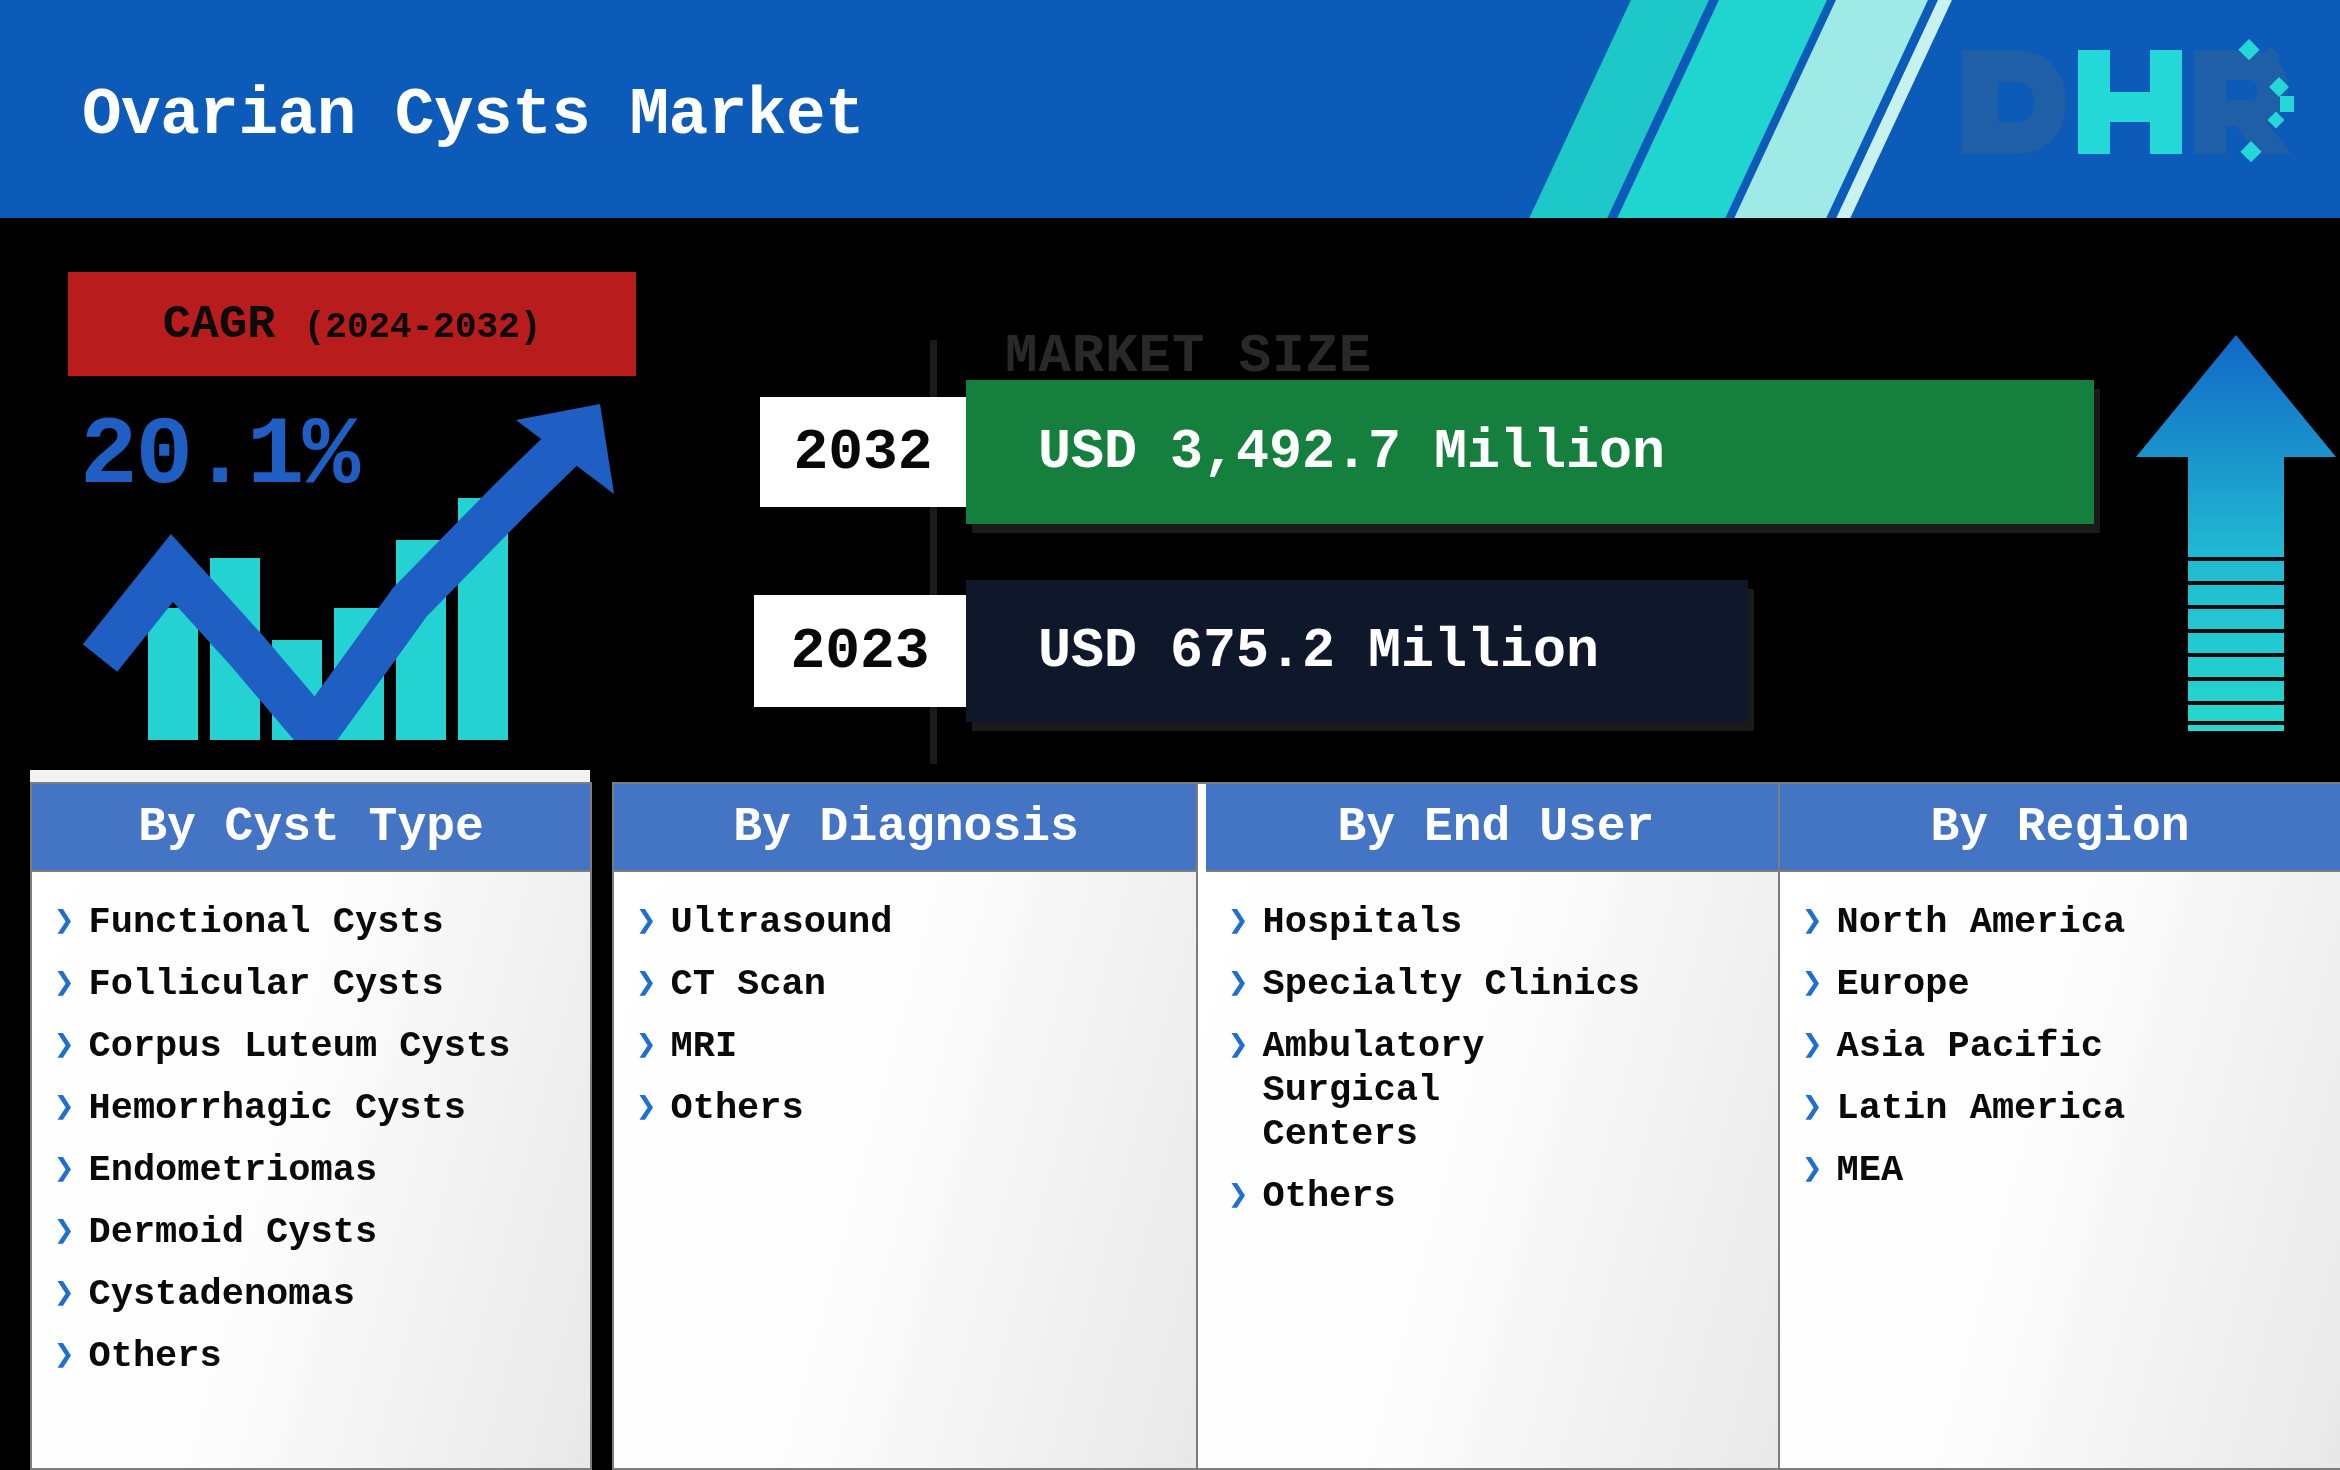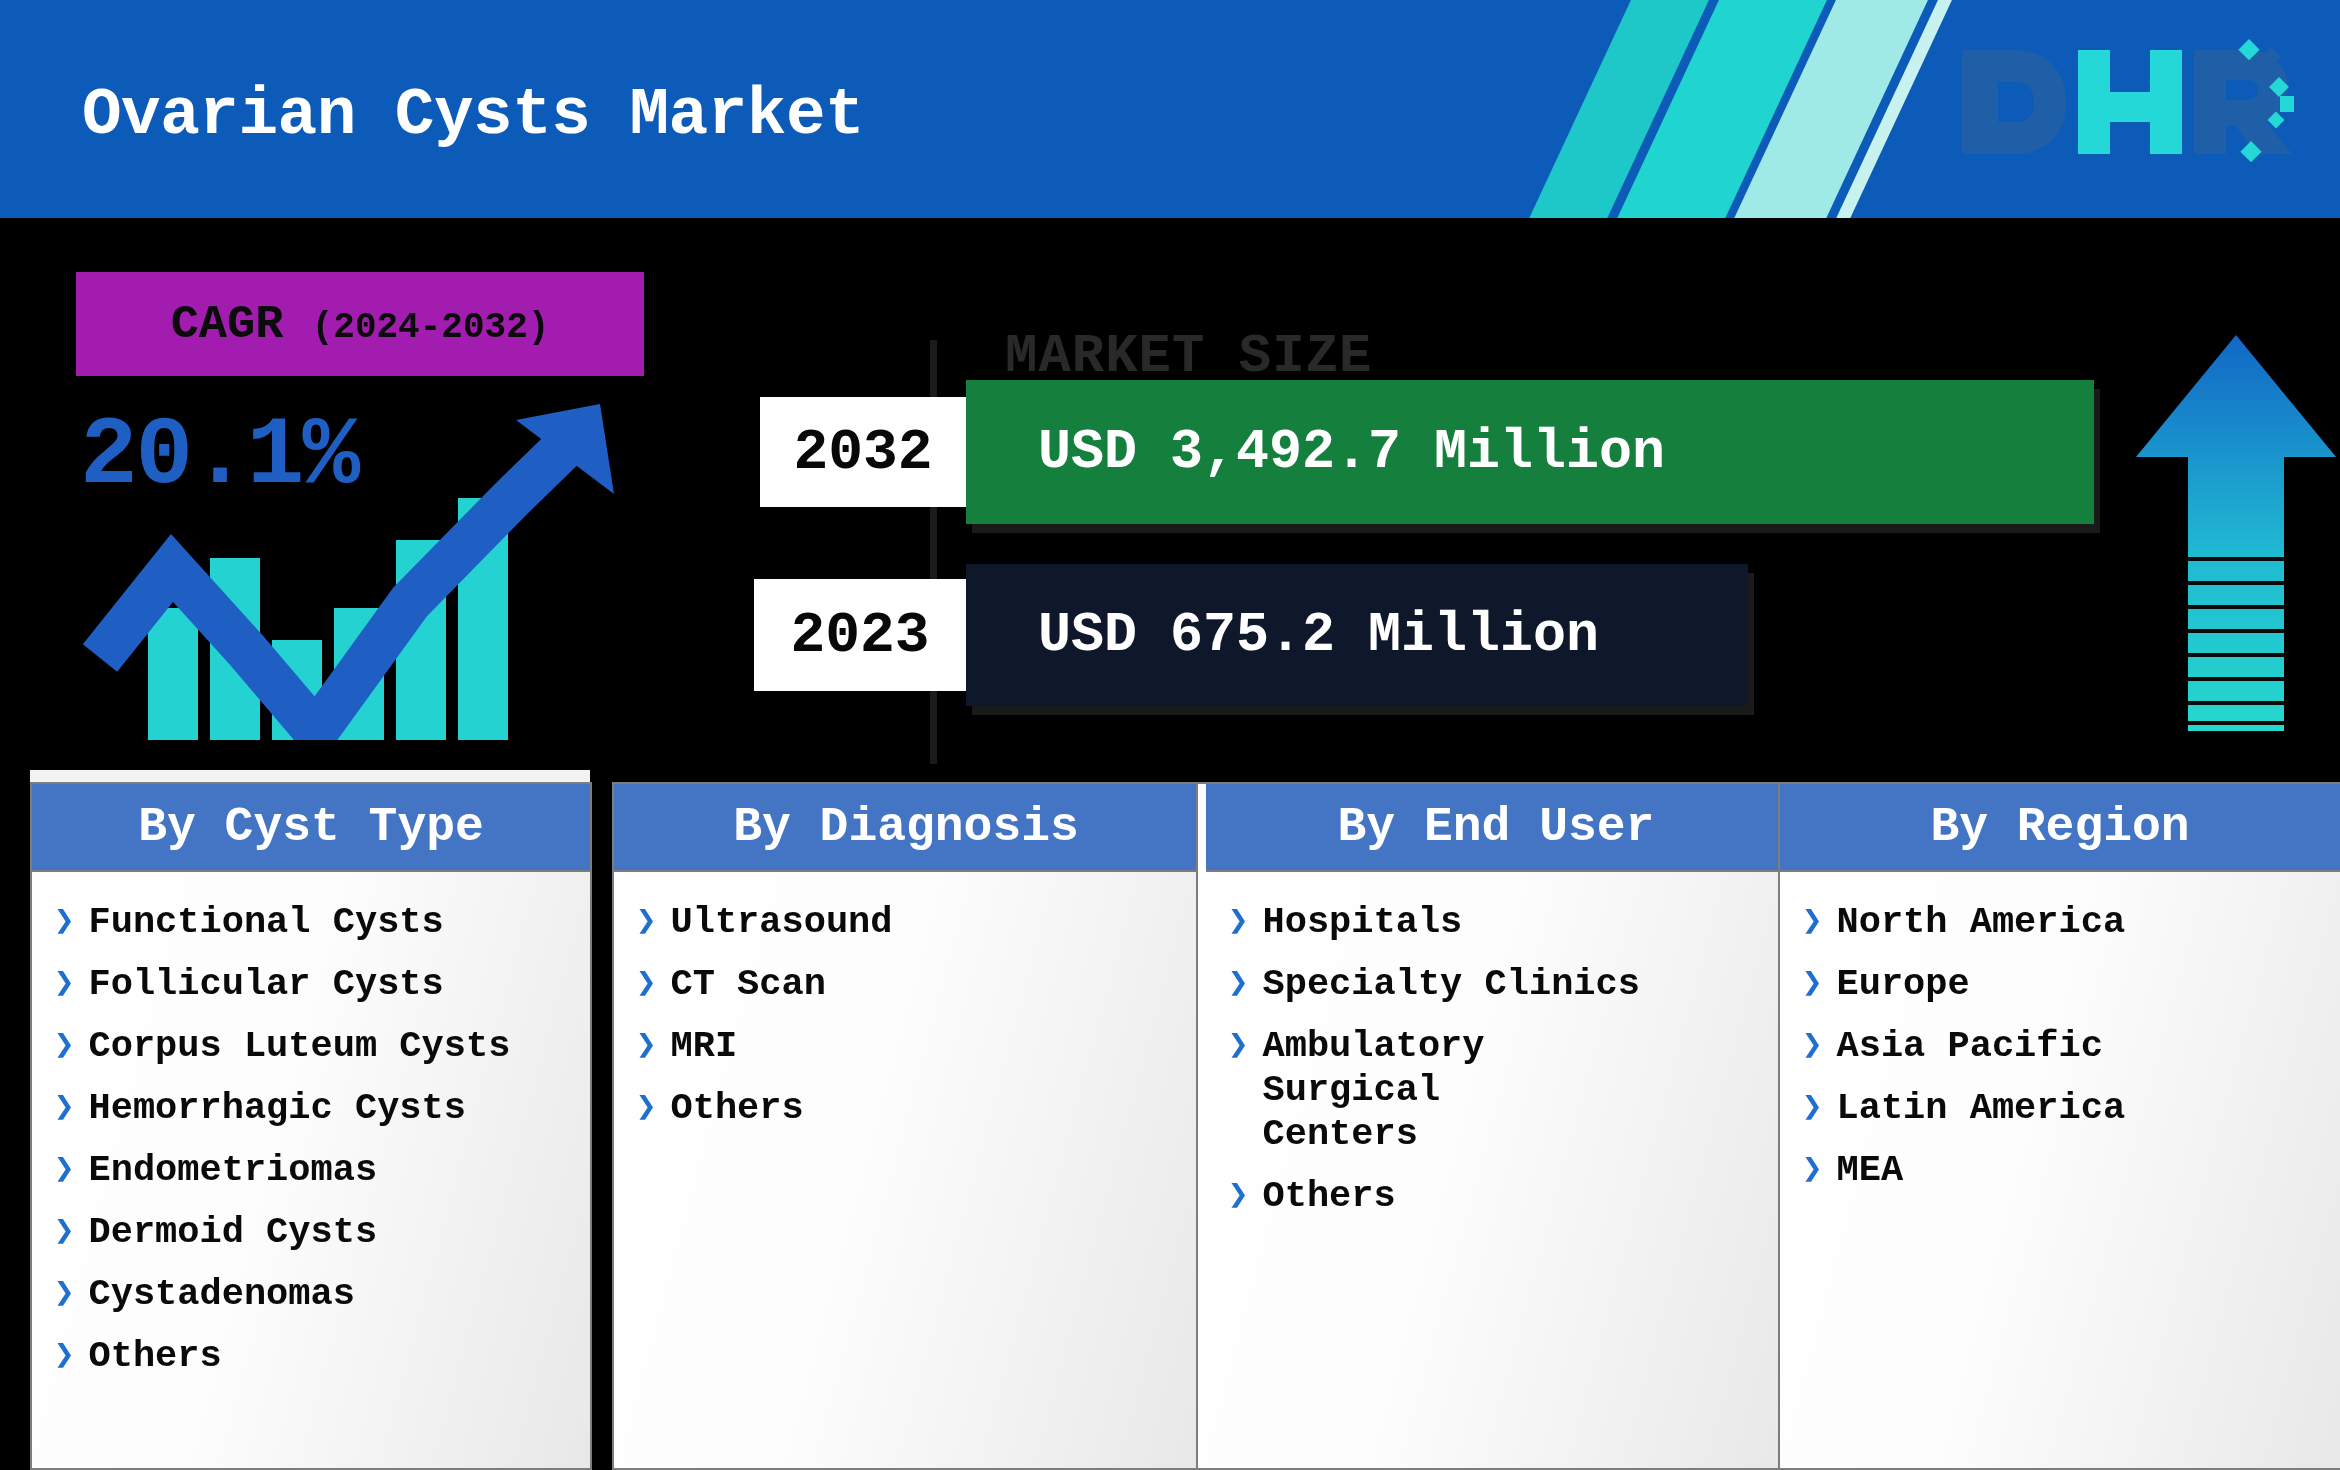--- a/index.html
+++ b/index.html
@@ -39,23 +39,23 @@
   .stripe-d { left: 1882px; width: 14px; background: #c8f2f0; }
 
   
   .logo {
     position: absolute; right: 46px; top: 32px;
     width: 340px; height: 140px;
   }
 
   
   .cagr-box {
-    position: absolute; left: 76px; top: 272px;
+    position: absolute; left: 68px; top: 272px;
     width: 568px; height: 104px;
-    background: #a21caf;
+    background: #b91c1c;
     display: flex; align-items: center; justify-content: center;
   }
   .cagr-label {
     font-size: 47px; font-weight: 700; color: #0b0b0b;
     white-space: nowrap;
   }
   .cagr-label .yrs { font-size: 36px; font-weight: 700; }
 
   .cagr-graphic {
     position: absolute; left: 80px; top: 390px;
@@ -93,21 +93,21 @@
     font-size: 55px; font-weight: 700; color: #ffffff;
     white-space: nowrap;
   }
   .row-2032 { left: 712px; top: 380px; }
   .row-2032 .year-chip { width: 206px; height: 110px; }
   .row-2032 .bar {
     width: 1128px; height: 144px;
     background: #15803d;
     box-shadow: 6px 9px 0 rgba(255,255,255,0.10);
   }
-  .row-2023 { left: 706px; top: 564px; border-radius: 9px; }
+  .row-2023 { left: 706px; top: 580px; border-radius: 9px; }
   .row-2023 .year-chip { width: 212px; height: 112px; }
   .row-2023 .bar {
     width: 782px; height: 142px;
     background: #0f172a;
     box-shadow: 6px 9px 0 rgba(255,255,255,0.10);
   }
 
   .up-arrow {
     position: absolute; left: 2132px; top: 333px;
     width: 208px; height: 400px;

